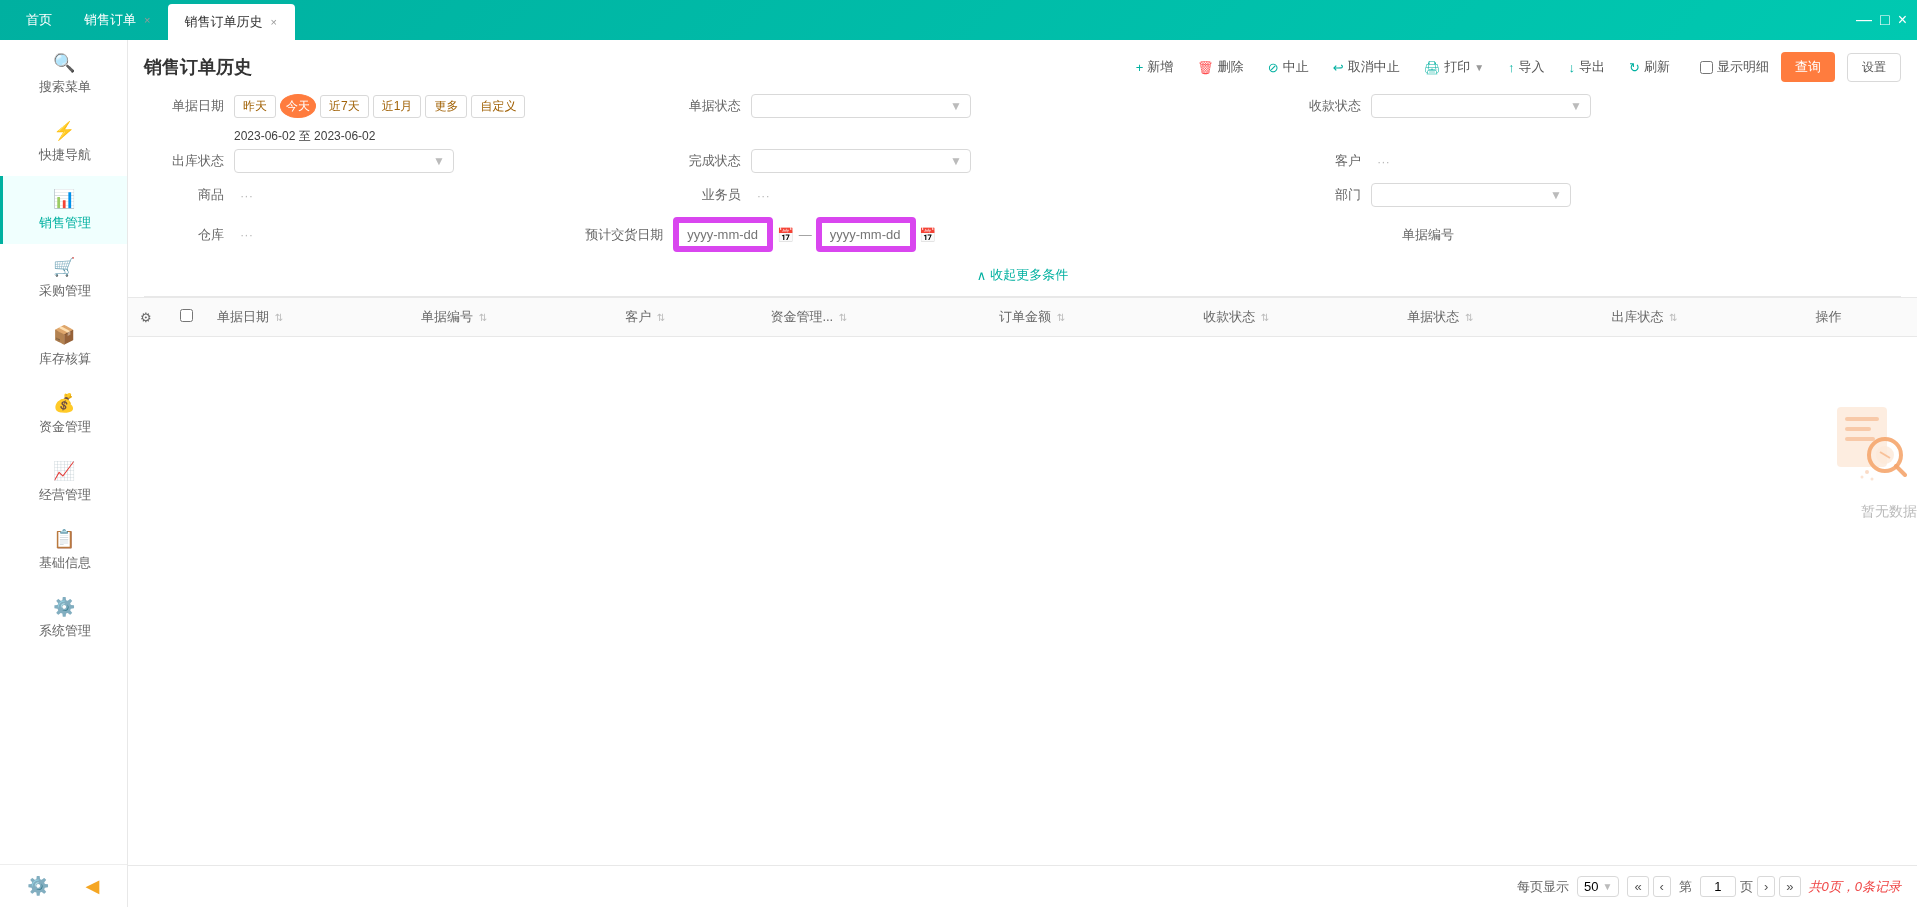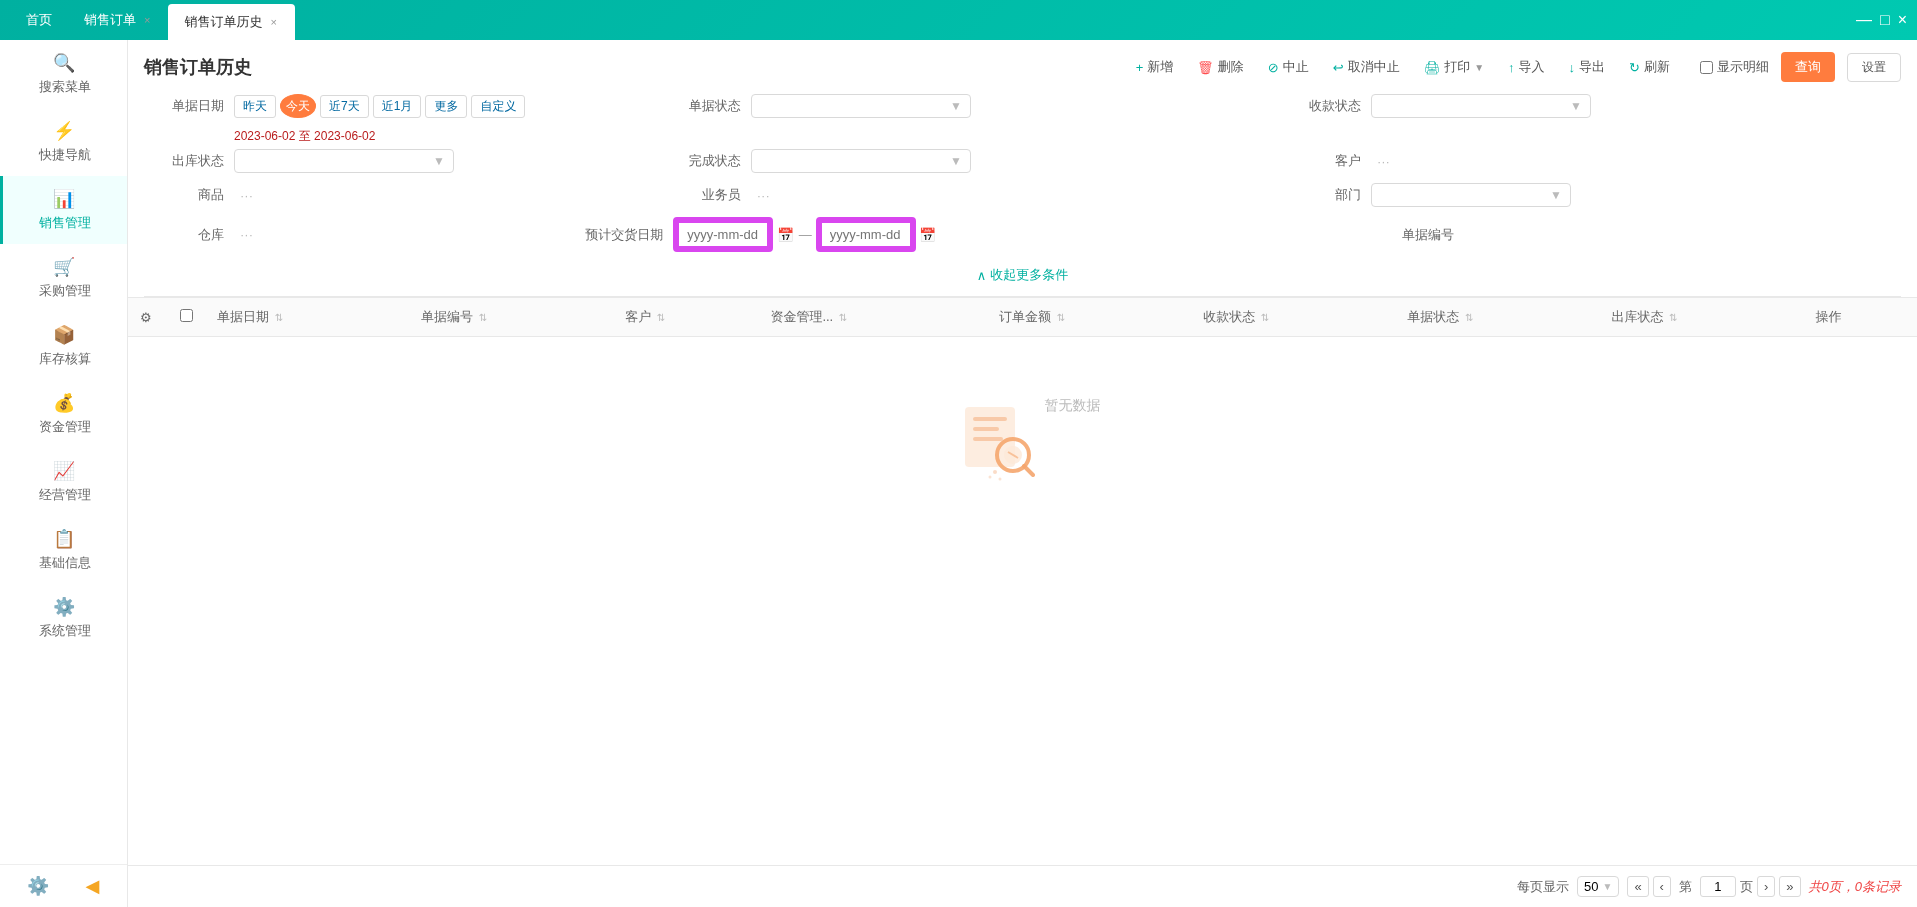--- a/index.html
+++ b/index.html
@@ -200,38 +200,38 @@
       display: flex;
       align-items: center;
       gap: 4px;
     }
     .date-btn {
       padding: 2px 8px;
       border: 1px solid #d9d9d9;
       border-radius: 3px;
       cursor: pointer;
       font-size: 12px;
-      color: #0369a1;
+      color: #a16207;
       background: #fff;
     }
     .date-btn.active {
       background: #ff7c3e;
       color: #fff;
       border-color: #ff7c3e;
       border-radius: 50%;
       width: 36px;
       height: 24px;
       display: flex;
       align-items: center;
       justify-content: center;
       padding: 0;
       font-size: 12px;
     }
     .date-text {
-      color: #b91c1c;
+      color: #404040;
       font-size: 12px;
     }
     .filter-select {
       display: flex;
       align-items: center;
       border: 1px solid #d9d9d9;
       border-radius: 4px;
       padding: 4px 8px;
       cursor: pointer;
       background: #fff;
@@ -293,21 +293,22 @@
       white-space: nowrap;
       border-bottom: 1px solid #e8e8e8;
     }
     .th-sortable { cursor: pointer; }
     .sort-icon { font-size: 10px; color: #bbb; margin-left: 2px; }
     .settings-icon { cursor: pointer; color: #666; }
 
     
     .empty-state {
       display: flex;
-      align-items: flex-start;
+      flex-direction: column;
+      align-items: flex-end;
       justify-content: center;
       padding: 60px 0;
     }
     .empty-illustration {
       width: 100px;
       height: 90px;
       position: relative;
       margin-bottom: 16px;
     }
 

